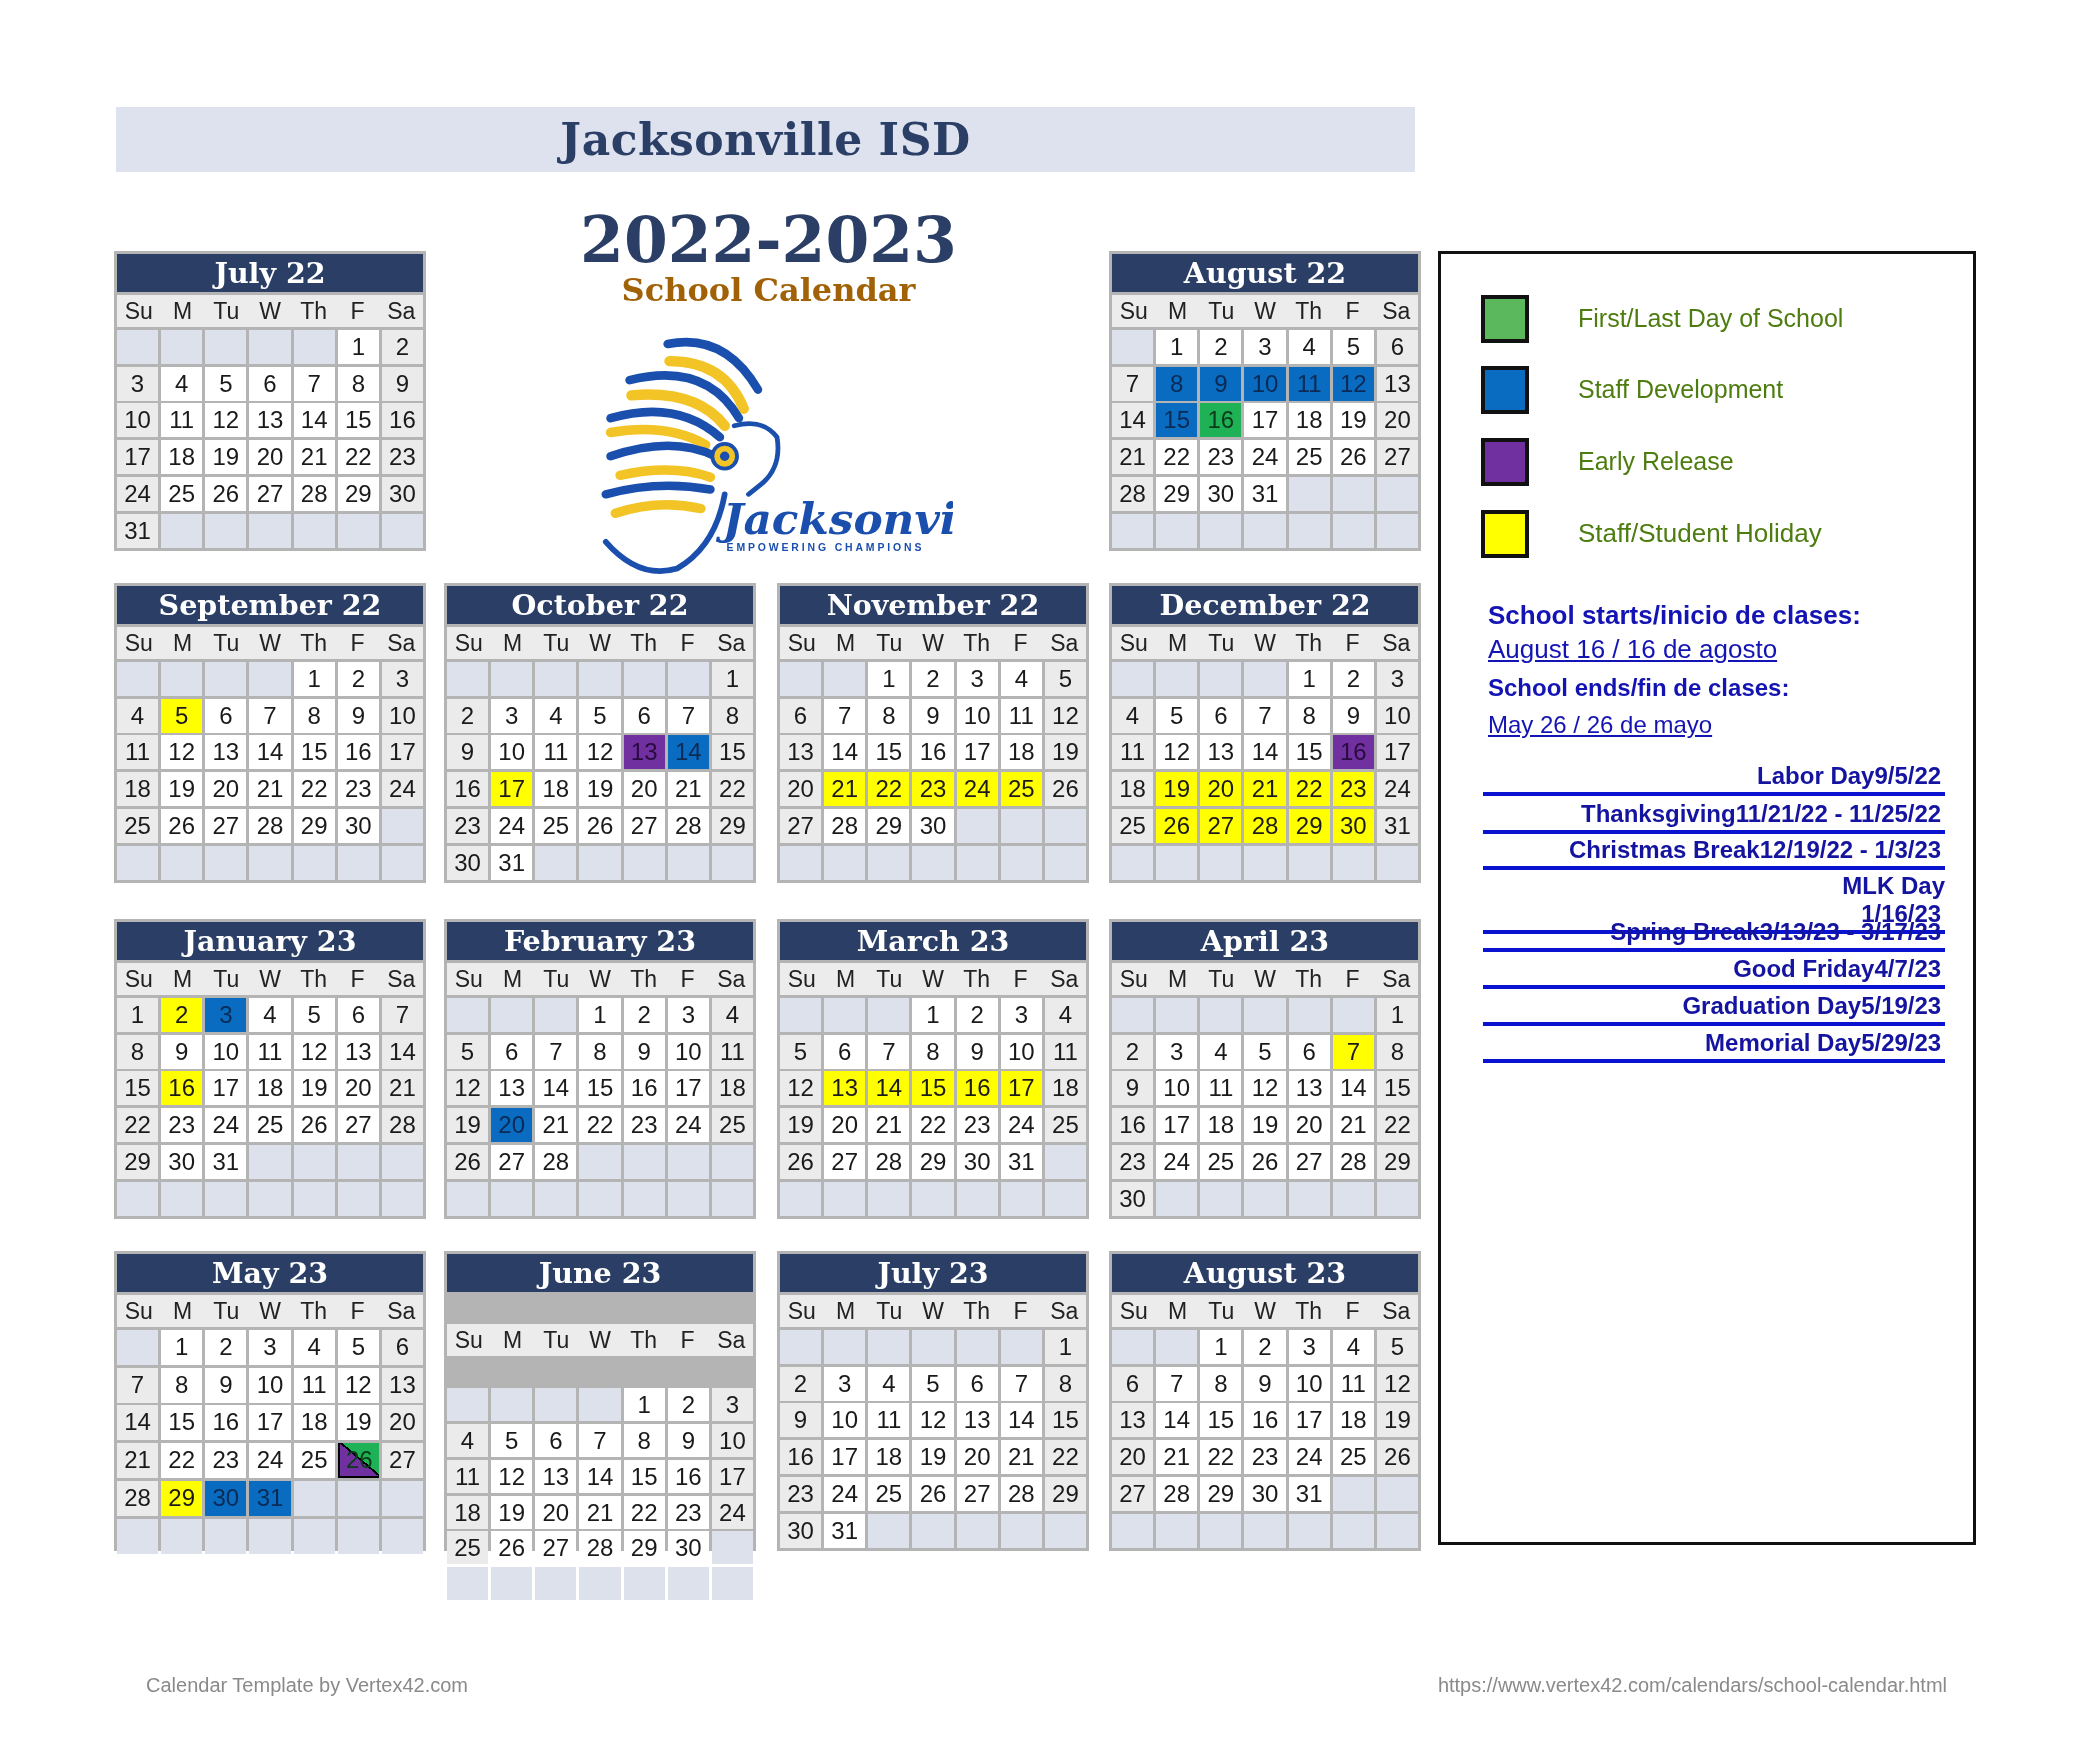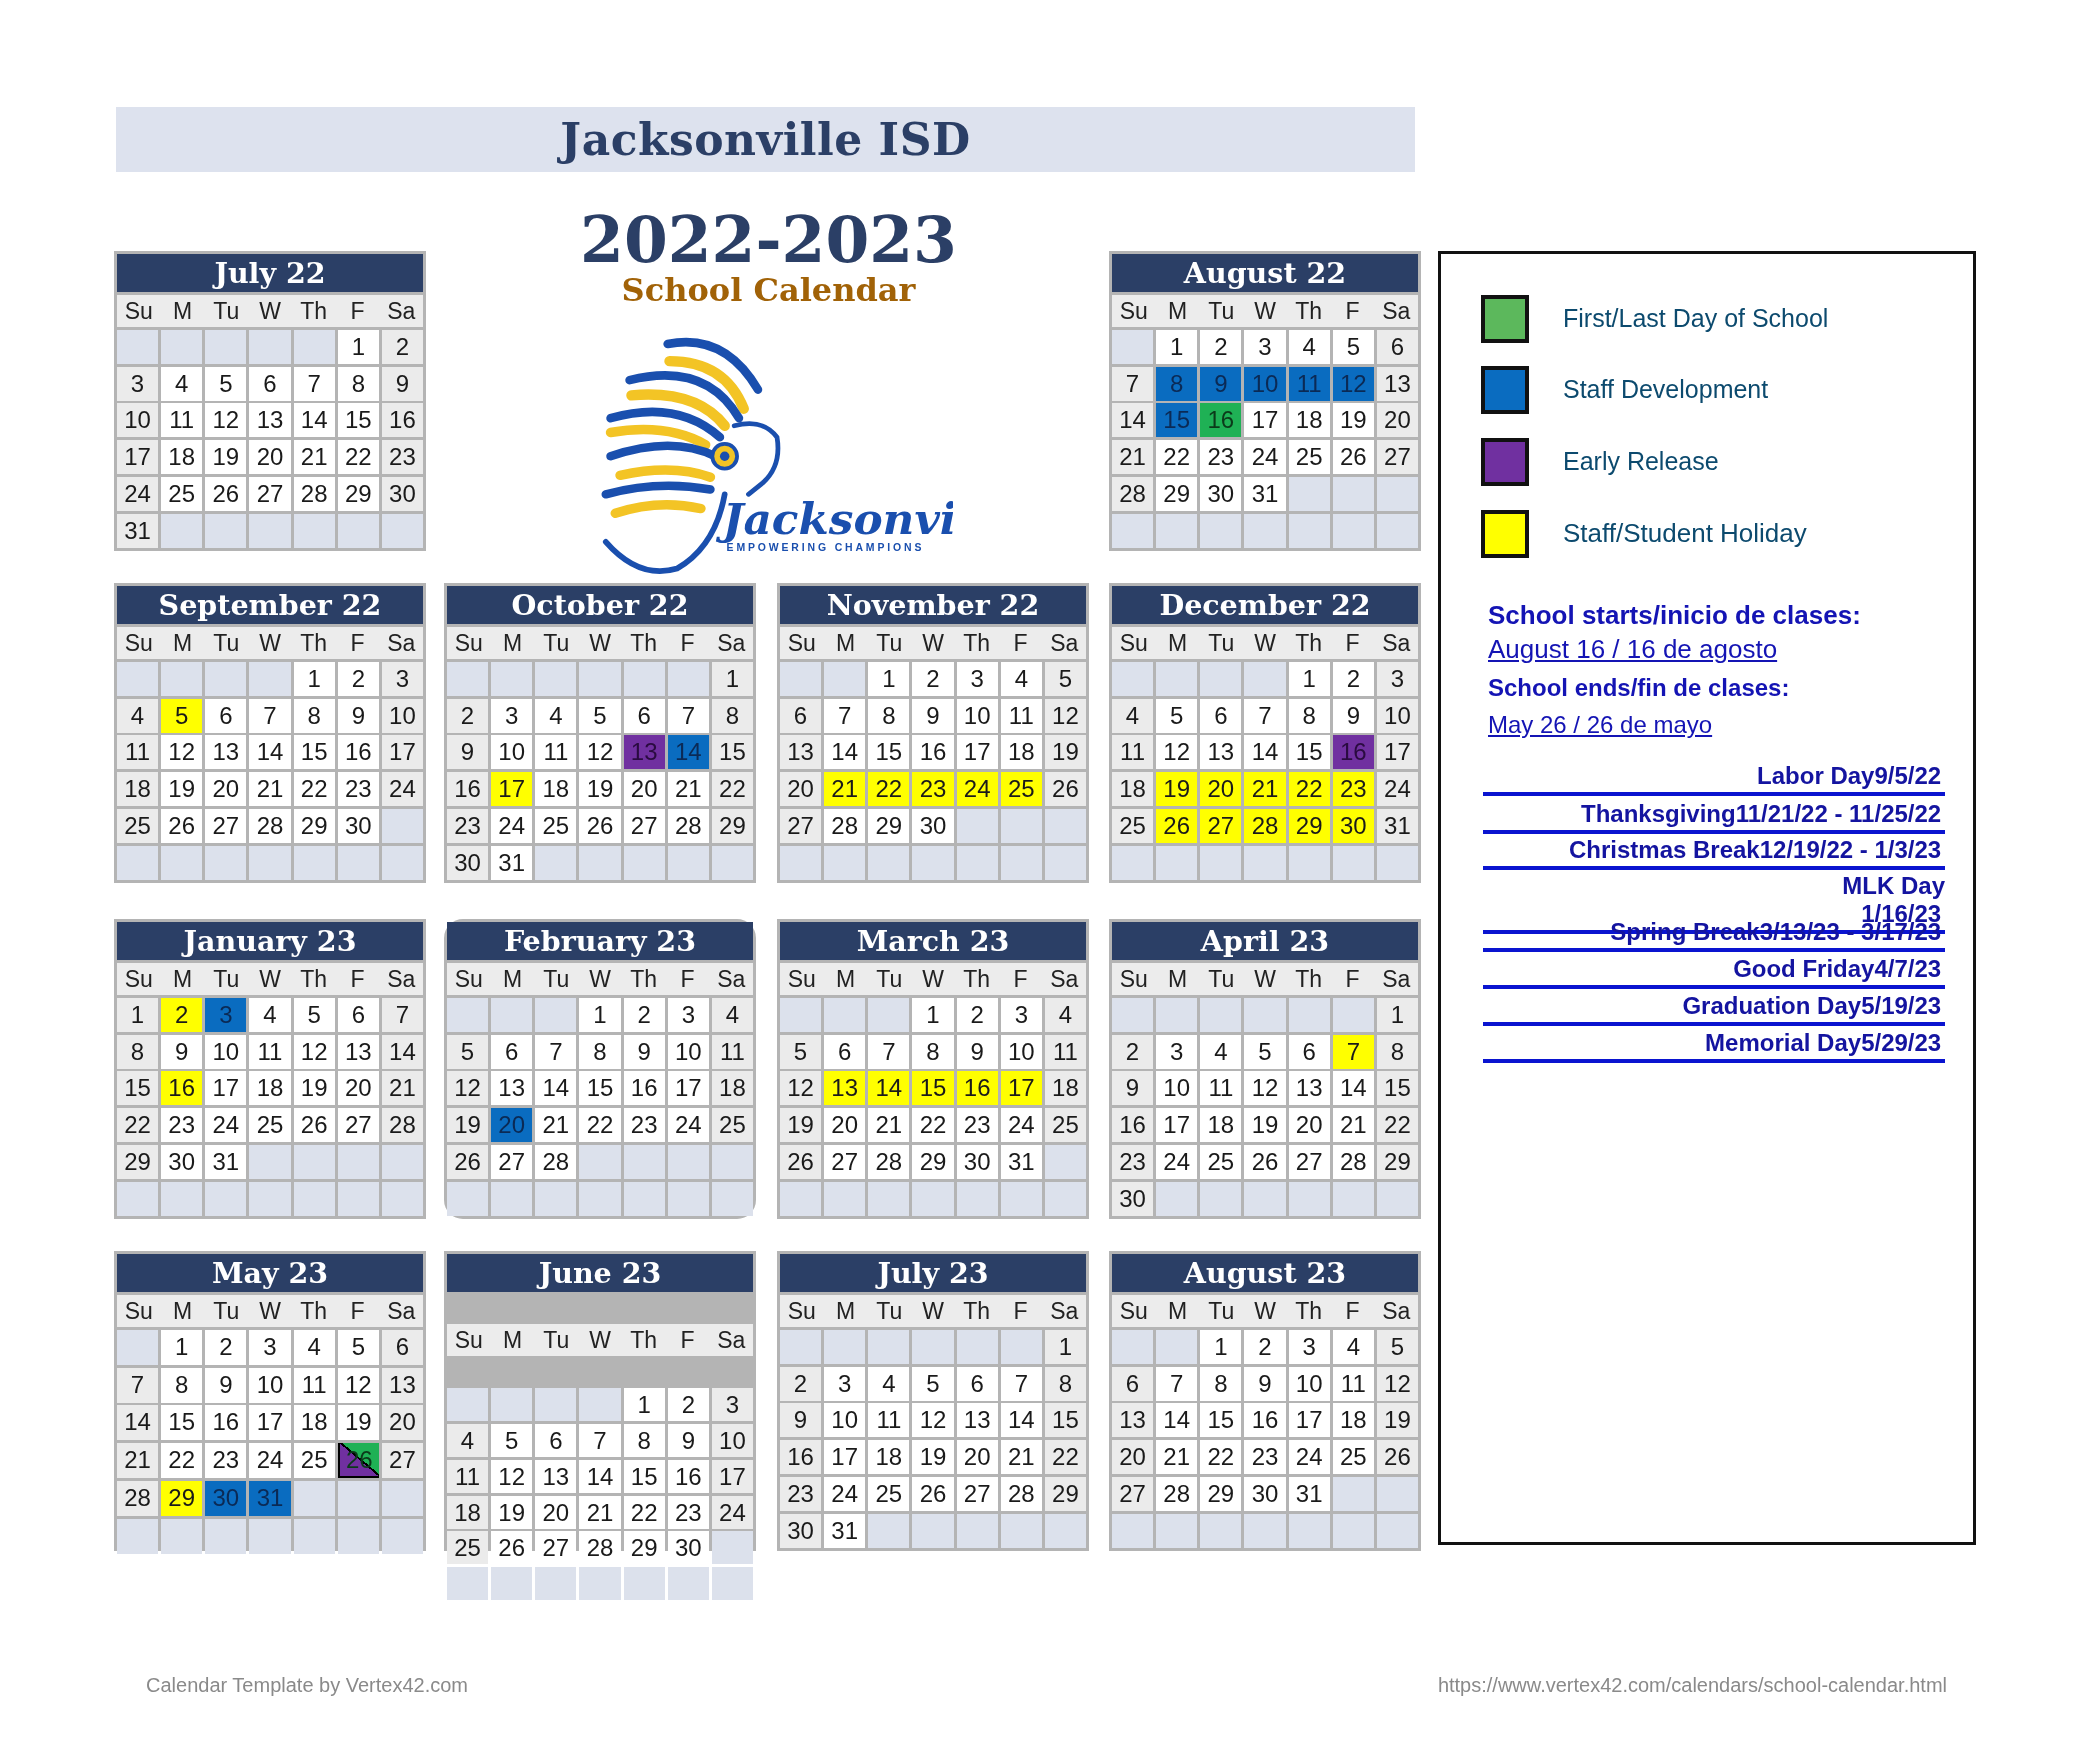--- a/index.html
+++ b/index.html
@@ -22,21 +22,21 @@
   .c.empty { background: #dce1ec; }
   .c.sd { background: #0a6cc0; color: #0b2a55; }
   .c.fl { background: #1fb155; color: #0b3a1a; }
   .c.er { background: #7030a0; color: #2a0b40; }
   .c.hol { background: #ffff00; color: #1a1a1a; }
   .c.split { background: linear-gradient(to top right, #7030a0 0%, #7030a0 49%, #000 49%, #000 53%, #1fb155 53%, #1fb155 100%); color: #0b3a1a; border-left: 2.9px solid #000; border-bottom: 2.9px solid #000; }
 
   .legend { position: absolute; left: 1438px; top: 251px; width: 538px; height: 1294px; border: 3.8px solid #111; background: #fff; }
   .sw-row { position: absolute; left: 40px; height: 49px; display: flex; align-items: center; }
   .sw { width: 48px; height: 48px; border: 4.8px solid #111; }
-  .sw-label { position: absolute; left: 82px; white-space: nowrap; font-size: 25px; color: #0c4a6e; }
+  .sw-label { position: absolute; left: 97px; white-space: nowrap; font-size: 25px; color: #4d7c0f; }
   .info { position: absolute; left: 47px; font-size: 26px; color: #1414b4; white-space: nowrap; }
   .info.b { font-weight: bold; }
   .info.u { text-decoration: underline; }
   .hl { position: absolute; left: 42px; width: 462px; height: 36px; border-bottom: 4.8px solid #0a14d0; display: flex; justify-content: flex-end; align-items: flex-end; padding-bottom: 1.9px; font-weight: bold; font-size: 24px; color: #1414a0; }
   .hl span:last-child { padding-right: 3.8px; }
 
   .footer-left { position: absolute; left: 146px; top: 1674px; font-size: 20px; color: #8a8a8a; }
   .footer-right { position: absolute; right: 145px; top: 1674px; font-size: 20px; color: #8a8a8a; }
 </style>
 </head>
@@ -455,21 +455,21 @@
         <div class="c empty"></div>
         <div class="c empty"></div>
         <div class="c empty"></div>
         <div class="c empty"></div>
         <div class="c empty"></div>
         <div class="c empty"></div>
         <div class="c empty"></div>
         <div class="c empty"></div>
       </div>
     </div>
-    <div class="cal" style="left: 444px; top: 919px; border-radius: 19px;">
+    <div class="cal" style="left: 444px; top: 919px;">
       <div class="cal-head">February 23</div>
       <div class="dow">
         <span>Su</span>
         <span>M</span>
         <span>Tu</span>
         <span>W</span>
         <span>Th</span>
         <span>F</span>
         <span>Sa</span>
       </div>

